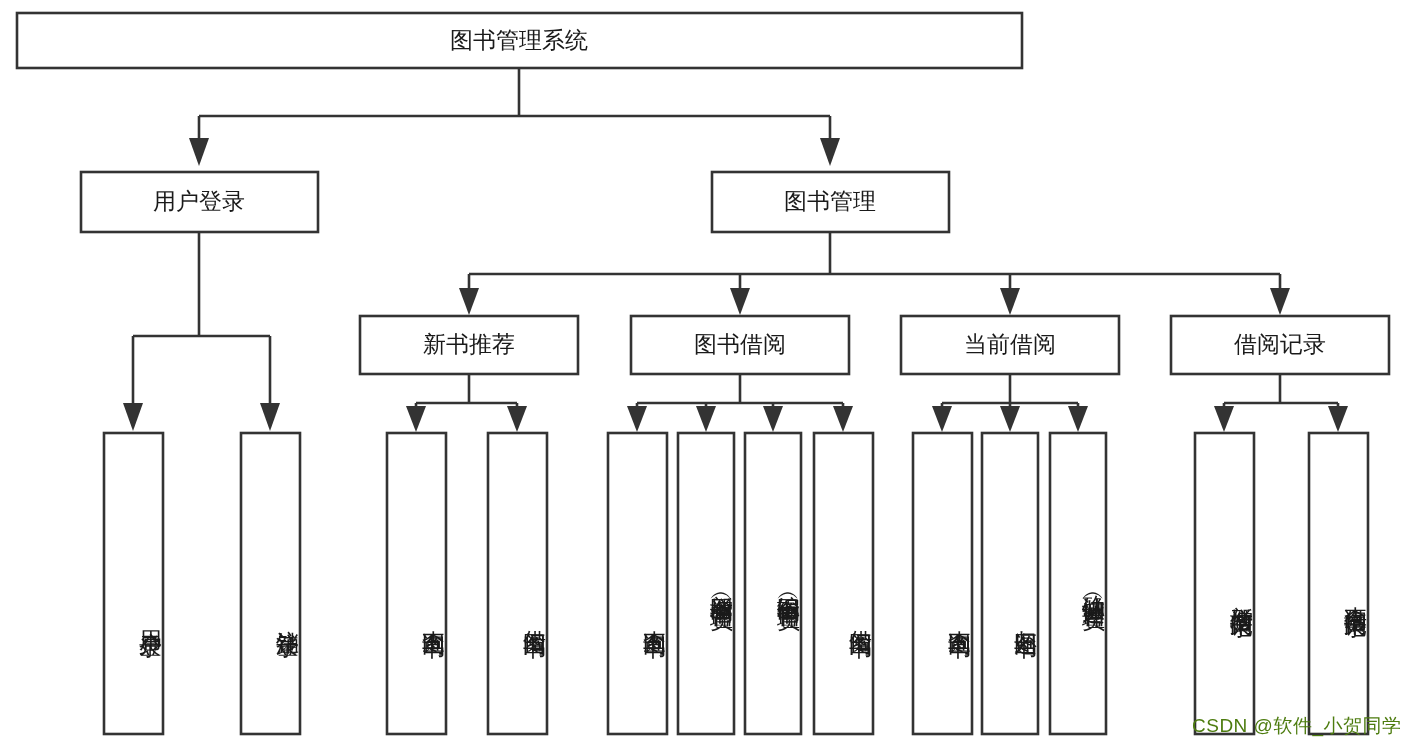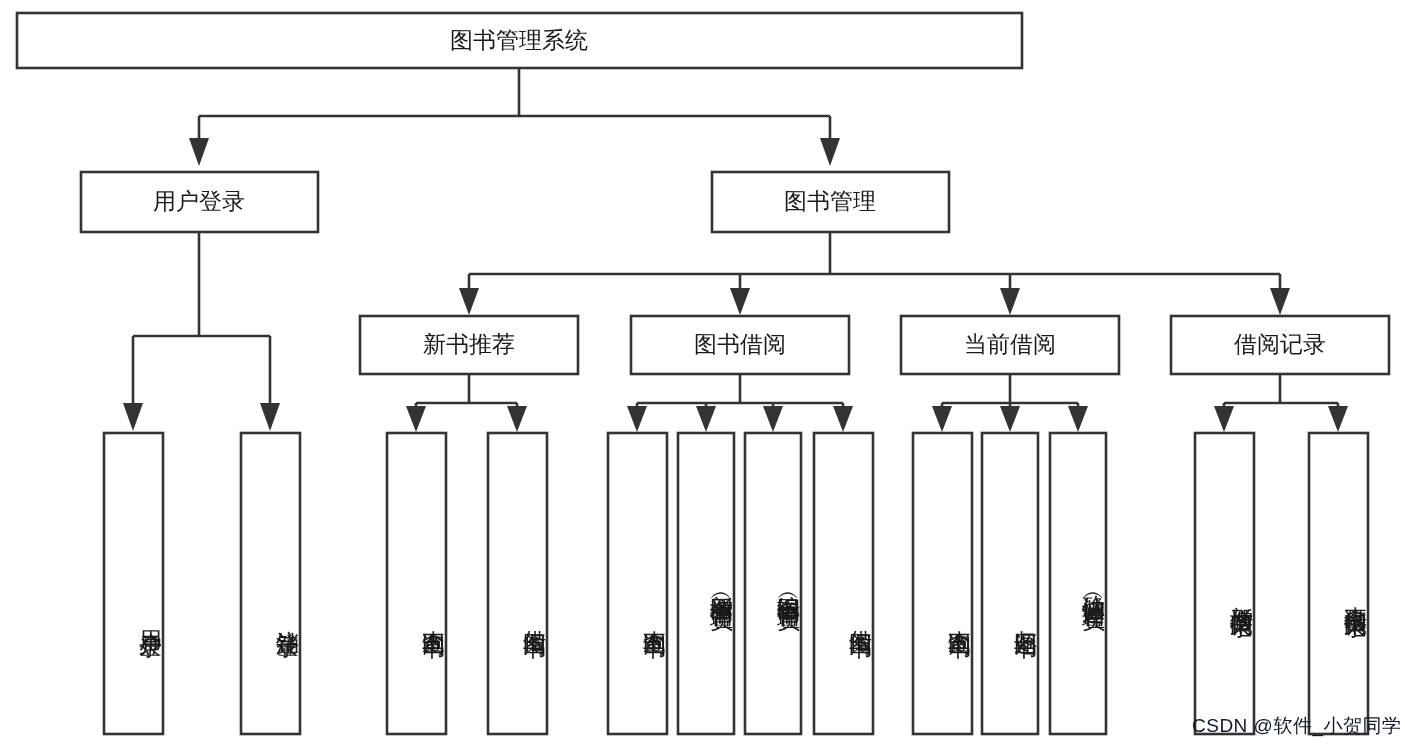--- a/index.html
+++ b/index.html
@@ -61,21 +61,21 @@
     display: flex;
     align-items: flex-start;
     justify-content: center;
     white-space: nowrap;
     pointer-events: none;
   }
   .watermark {
     position: absolute;
     font-family: "Liberation Sans", "DejaVu Sans", sans-serif;
     font-size: 19px;
-    color: #0f172a;
+    color: #4d7c0f;
     white-space: nowrap;
     letter-spacing: 0.5px;
   }
 </style>
 </head>
 <body>
 
 <div id="diagram-root">
 
   <svg class="tree-svg" viewBox="0 0 1405 747" xmlns="http://www.w3.org/2000/svg">

